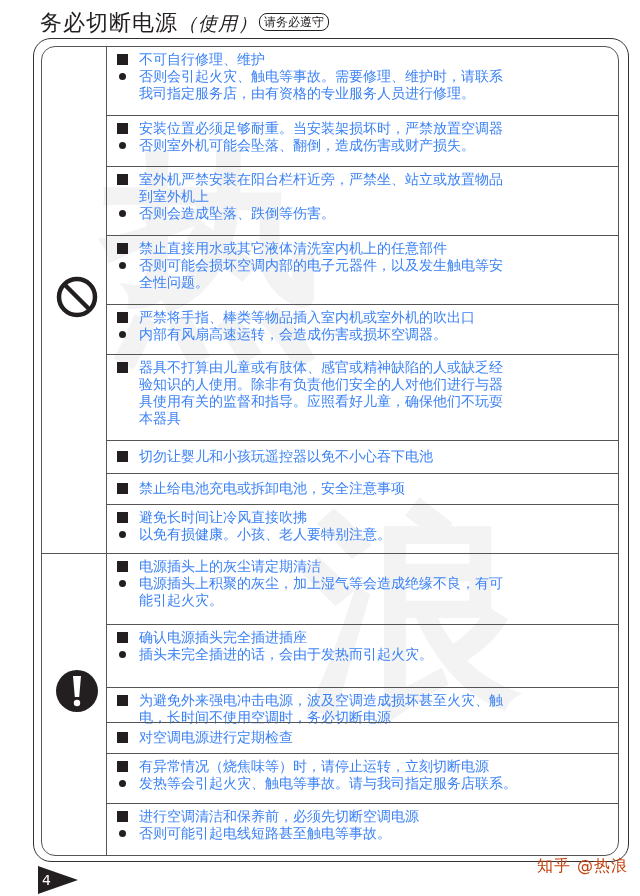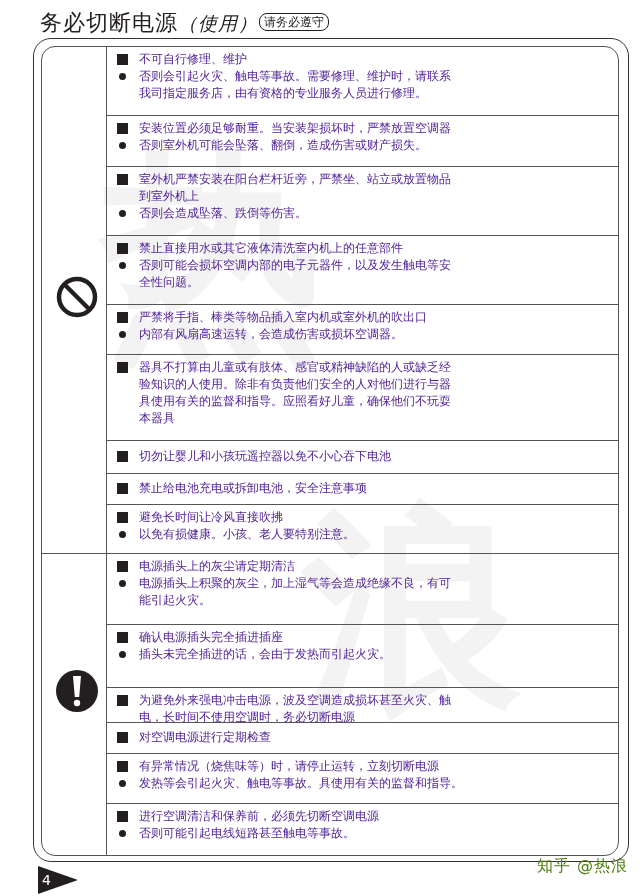--- a/index.html
+++ b/index.html
@@ -31,37 +31,37 @@
   .sec-div {
     position:absolute; left:0; width:100%; border-top:1.2px solid #555;
   }
   .sec-icon { position:absolute; left:13px; width:44px; height:44px; }
   .row {
     position:absolute; left:65px; right:0; border-top:1.2px solid #555; box-sizing:border-box;
     padding:4px 8px 0 8px;
   }
   .row.first { border-top:none; }
   .line {
-    position:relative; padding-left:24px; font-size:12px; line-height:17px;
-    color:#4c1d95; white-space:pre-wrap;
+    position:relative; padding-left:24px; font-size:14px; line-height:17px;
+    color:#3b82f6; white-space:pre-wrap;
   }
   .line.head::before {
     content:""; position:absolute; left:2px; top:3px; width:11px; height:11px; background:#231f20;
   }
   .line.sub::before {
     content:""; position:absolute; left:4px; top:5px; width:7px; height:7px; border-radius:50%; background:#231f20;
   }
   .page-tab {
     position:absolute; left:38px; top:866px; width:40px; height:28px;
   }
   .page-num {
     position:absolute; left:42px; top:872px; font-size:14px; color:#fff; line-height:16px;
   }
   .watermark-credit {
-    position:absolute; right:12px; top:856px; font-size:16px; color:#4d7c0f; letter-spacing:1px;
+    position:absolute; right:12px; top:856px; font-size:16px; color:#c2410c; letter-spacing:1px;
   }
   .bg-watermark {
     position:absolute; font-size:220px; color:#f3f3f3; font-weight:bold; pointer-events:none; z-index:0;
   }
 </style>
 </head>
 <body>
 
 <div class="title">
   <span>务必切断电源</span><span class="paren">（使用）</span><span class="note">请务必遵守</span>
@@ -137,21 +137,21 @@
   </div>
   <div class="row" style="top:640px;height:51px;">
     <div class="line head">为避免外来强电冲击电源，波及空调造成损坏甚至火灾、触
 电，长时间不使用空调时，务必切断电源</div>
   </div>
   <div class="row" style="top:675px;height:31px;padding-top:6px;">
     <div class="line head">对空调电源进行定期检查</div>
   </div>
   <div class="row" style="top:706px;height:50px;">
     <div class="line head">有异常情况（烧焦味等）时，请停止运转，立刻切断电源</div>
-    <div class="line sub">发热等会引起火灾、触电等事故。具使用有关的监督和指导。</div>
+    <div class="line sub">发热等会引起火灾、触电等事故。请与我司指定服务店联系。</div>
   </div>
   <div class="row" style="top:756px;height:54px;">
     <div class="line head">进行空调清洁和保养前，必须先切断空调电源</div>
     <div class="line sub">否则可能引起电线短路甚至触电等事故。</div>
   </div>
 </div>
 
 <svg class="page-tab" viewBox="0 0 40 28">
   <polygon points="0,0 40,14 0,28" fill="#231f20"></polygon>
 </svg>

